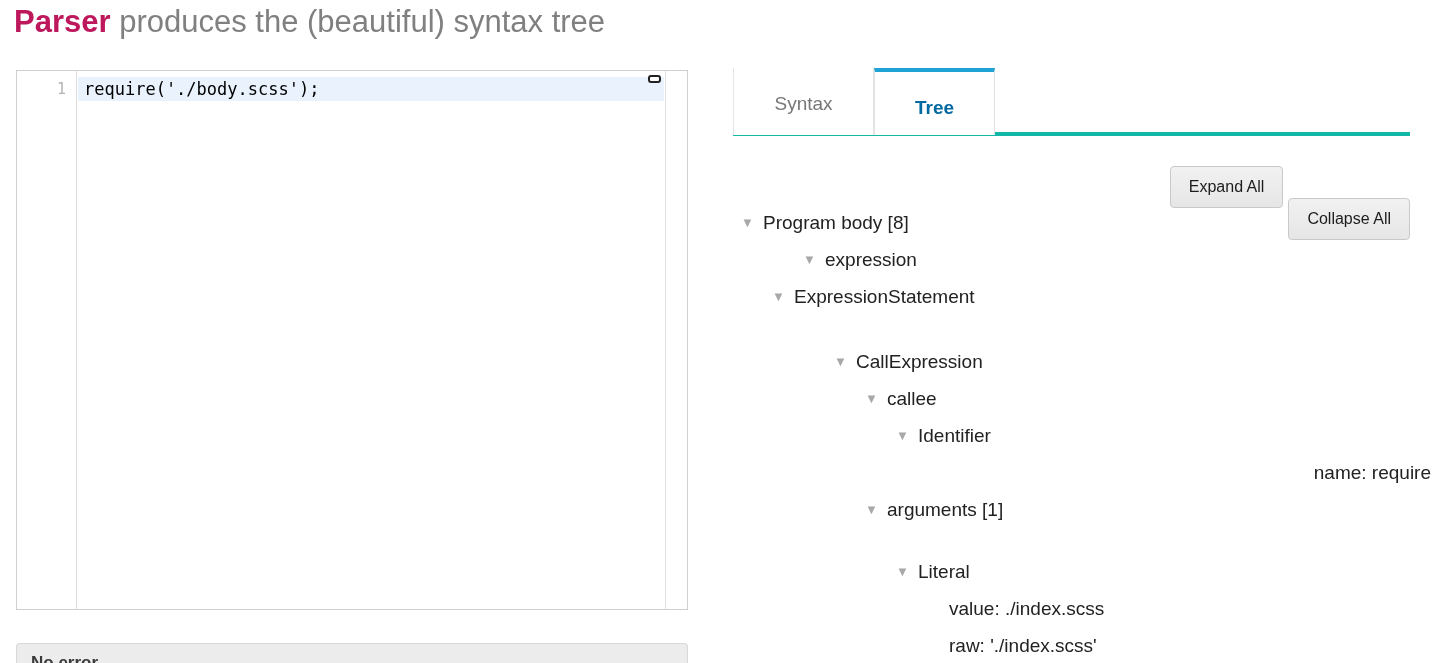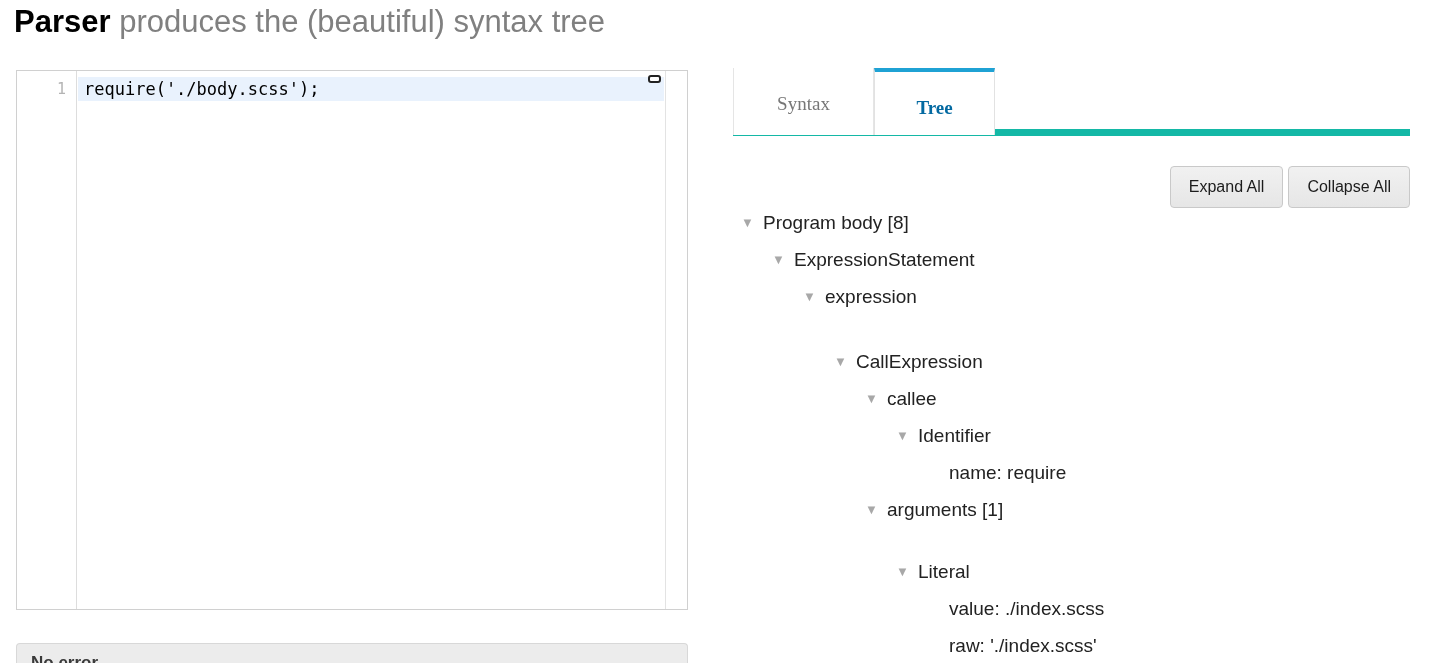--- a/index.html
+++ b/index.html
@@ -22,21 +22,21 @@
     left: 14px;
     top: 2px;
     font-size: 31px;
     line-height: 40px;
     color: #808080;
     font-weight: 400;
     white-space: nowrap;
   }
   .page-title .strong {
     font-weight: 700;
-    color: #000000;
+    color: #be185d;
   }
 
   
   .editor-wrap {
     position: absolute;
     left: 16px;
     top: 70px;
     width: 672px;
     height: 540px;
     border: 1px solid #d0d0d0;
@@ -131,23 +131,22 @@
     line-height: 20px;
   }
 
   
   .tabs-strip {
     position: absolute;
     left: 733px;
     top: 68px;
     width: 677px;
     height: 68px;
-    border-bottom: 7px solid #14b8a6;
-    box-sizing: border-box;
-    font-family: Liberation Serif, serif;
+    border-bottom: 4px solid #14b8a6;
+    box-sizing: border-box;
   }
   .tab {
     position: absolute;
     top: 0;
     height: 67px;
     box-sizing: border-box;
     font-size: 19px;
     color: #777777;
     background: #ffffff;
     cursor: pointer;
@@ -191,20 +190,21 @@
     color: #1c1c1c;
     background: linear-gradient(#f1f1f1, #e6e6e6);
     border: 1px solid #c9c9c9;
     border-radius: 4px;
     cursor: pointer;
     font-family: "Liberation Sans", sans-serif;
     white-space: nowrap;
   }
   .btn + .btn {
     margin-left: 5px;
+    margin-top: 32px;
   }
 
   
   .tree {
     position: absolute;
     left: 741px;
     top: 204px;
     width: 690px;
   }
   .tree-row {
@@ -269,36 +269,36 @@
 
 <div class="button-row">
   <button class="btn">Expand All</button>
   <button class="btn">Collapse All</button>
 </div>
 
 <div class="tree">
   <div class="tree-row" style="padding-left:0px;">
     <span class="tree-arrow">▼</span><span class="tree-label">Program body [8]</span>
   </div>
+  <div class="tree-row" style="padding-left:62px;">
+    <span class="tree-arrow">▼</span><span class="tree-label">expression</span>
+  </div>
   <div class="tree-row" style="padding-left:31px;">
     <span class="tree-arrow">▼</span><span class="tree-label">ExpressionStatement</span>
   </div>
-  <div class="tree-row" style="padding-left:62px;">
-    <span class="tree-arrow">▼</span><span class="tree-label">expression</span>
-  </div>
   <div class="tree-row" style="padding-left:93px;margin-top:28px;">
     <span class="tree-arrow">▼</span><span class="tree-label">CallExpression</span>
   </div>
   <div class="tree-row" style="padding-left:124px;">
     <span class="tree-arrow">▼</span><span class="tree-label">callee</span>
   </div>
   <div class="tree-row" style="padding-left:155px;">
     <span class="tree-arrow">▼</span><span class="tree-label">Identifier</span>
   </div>
-  <div class="tree-row" style="padding-left:186px;">
+  <div class="tree-row" style="padding-left:186px;text-align:right;">
     <span class="tree-arrow blank"></span><span class="tree-label">name: require</span>
   </div>
   <div class="tree-row" style="padding-left:124px;">
     <span class="tree-arrow">▼</span><span class="tree-label">arguments [1]</span>
   </div>
   <div class="tree-row" style="padding-left:155px;margin-top:25px;">
     <span class="tree-arrow">▼</span><span class="tree-label">Literal</span>
   </div>
   <div class="tree-row" style="padding-left:186px;">
     <span class="tree-arrow blank"></span><span class="tree-label">value: ./index.scss</span>

